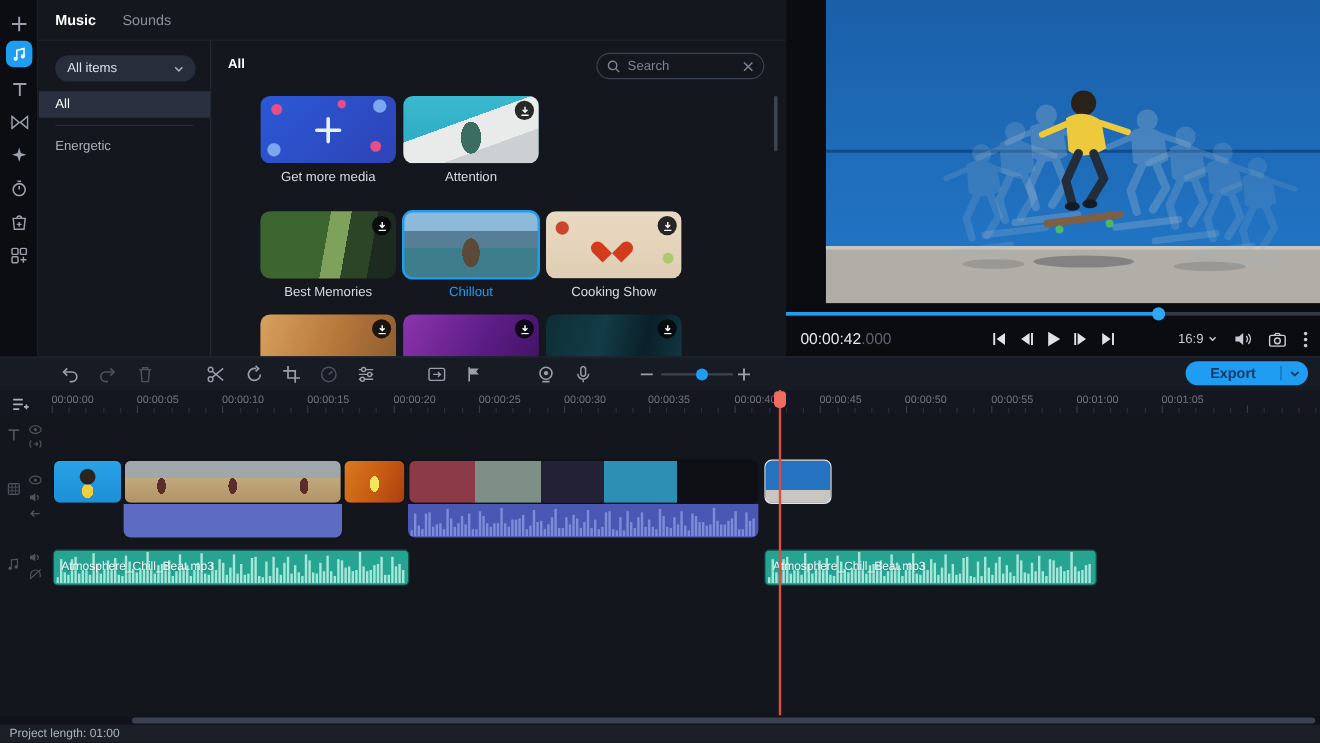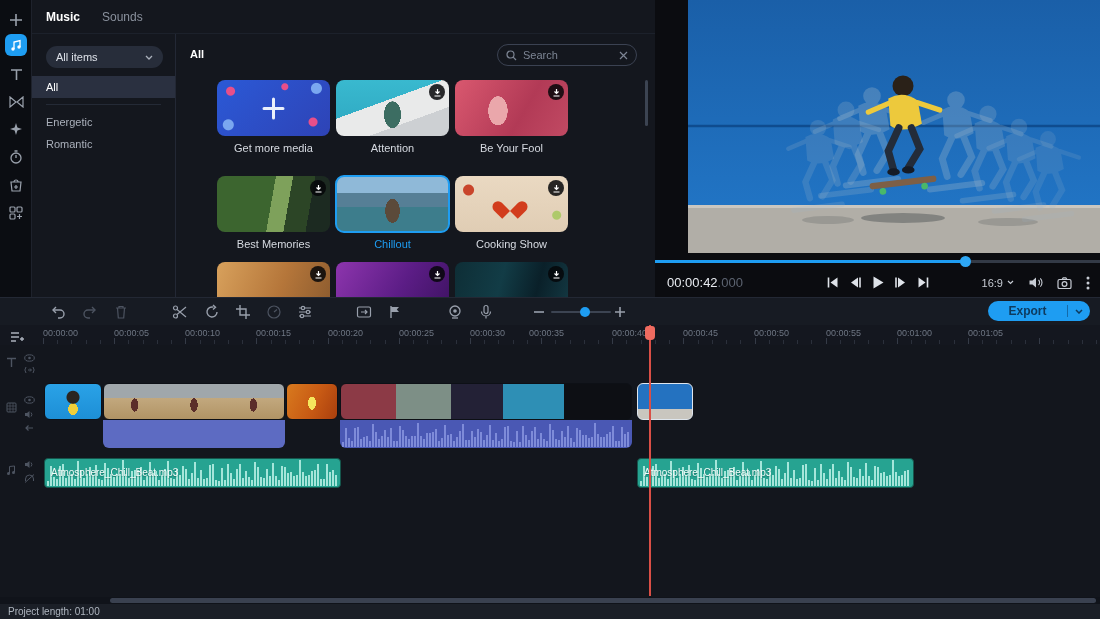--- a/index.html
+++ b/index.html
@@ -167,21 +167,20 @@
       <div class="pill">
         <span>All items</span>
         <svg width="8" height="5" viewBox="0 0 8 5">
             <path d="M1 1l3 3 3-3" fill="none" stroke="#aab0bb" stroke-width="1.3"></path>
           </svg>
       </div>
       <div class="catlist" style="top:42px">
         <div class="cat on">All</div>
         <div class="catdiv"></div>
         <div class="cat">Energetic</div>
-        <div class="cat">Romantic</div>
       </div>
     </div>
 
     <div class="grid">
       <div class="gridhead">All</div>
       <div class="search">
         <svg width="11" height="11" viewBox="0 0 11 11">
             <circle cx="4.5" cy="4.5" r="3.5" fill="none" stroke="#7d8594" stroke-width="1.2"></circle>
             <path d="M7.2 7.2L10 10" stroke="#7d8594" stroke-width="1.2"></path>
           </svg>
@@ -210,32 +209,20 @@
           radial-gradient(ellipse 14px 22px at 50% 62%, #3c6d62 0 60%, transparent 61%),
           linear-gradient(160deg, transparent 0 40%, #e9eaea 40% 70%, #cdd0d3 70%),
           linear-gradient(#39b9cf,#2da6c0)">
         </div>
         <div class="dl">
             <svg width="9" height="9" viewBox="0 0 9 9">
               <path d="M4.5 1v4M2.5 3.5l2 2 2-2M1.5 8h6" stroke="#fff" stroke-width="1.2" fill="none"></path>
             </svg>
           </div>
         <div class="clabel">Attention</div>
-      </div>
-      <div class="card" style="left:278px;top:46px">
-        <div class="cimg" style="background:
-          radial-gradient(ellipse 16px 24px at 38% 55%, #eaa7ab 0 60%, transparent 61%),
-          linear-gradient(120deg,#d9586f,#b23a56 60%,#c14a63)">
-        </div>
-        <div class="dl">
-            <svg width="9" height="9" viewBox="0 0 9 9">
-              <path d="M4.5 1v4M2.5 3.5l2 2 2-2M1.5 8h6" stroke="#fff" stroke-width="1.2" fill="none"></path>
-            </svg>
-          </div>
-        <div class="clabel">Be Your Fool</div>
       </div>
 
       <div class="card" style="left:40px;top:142px">
         <div class="cimg" style="background:
           linear-gradient(100deg,#3c652f 0 48%, #7ea15b 48% 62%, #2c4526 62% 80%, #1c2a21 80%)">
         </div>
         <div class="dl">
             <svg width="9" height="9" viewBox="0 0 9 9">
               <path d="M4.5 1v4M2.5 3.5l2 2 2-2M1.5 8h6" stroke="#fff" stroke-width="1.2" fill="none"></path>
             </svg>
@@ -542,21 +529,21 @@
         <i style="left: 1081.79px; height: 4px;"></i>
         <i style="left: 1096.02px; height: 4px;"></i>
       </div>
     <span class="rlabel" style="left:43px">00:00:00</span>
     <span class="rlabel" style="left:114px">00:00:05</span>
     <span class="rlabel" style="left:185px">00:00:10</span>
     <span class="rlabel" style="left:256px">00:00:15</span>
     <span class="rlabel" style="left:328px">00:00:20</span>
     <span class="rlabel" style="left:399px">00:00:25</span>
     <span class="rlabel" style="left:470px">00:00:30</span>
-    <span class="rlabel" style="left:529px">00:00:35</span>
+    <span class="rlabel" style="left:540px">00:00:35</span>
     <span class="rlabel" style="left:612px">00:00:40</span>
     <span class="rlabel" style="left:683px">00:00:45</span>
     <span class="rlabel" style="left:754px">00:00:50</span>
     <span class="rlabel" style="left:826px">00:00:55</span>
     <span class="rlabel" style="left:897px">00:01:00</span>
     <span class="rlabel" style="left:968px">00:01:05</span>
   </div>
 
   <div class="tl">
     <div class="gut">

